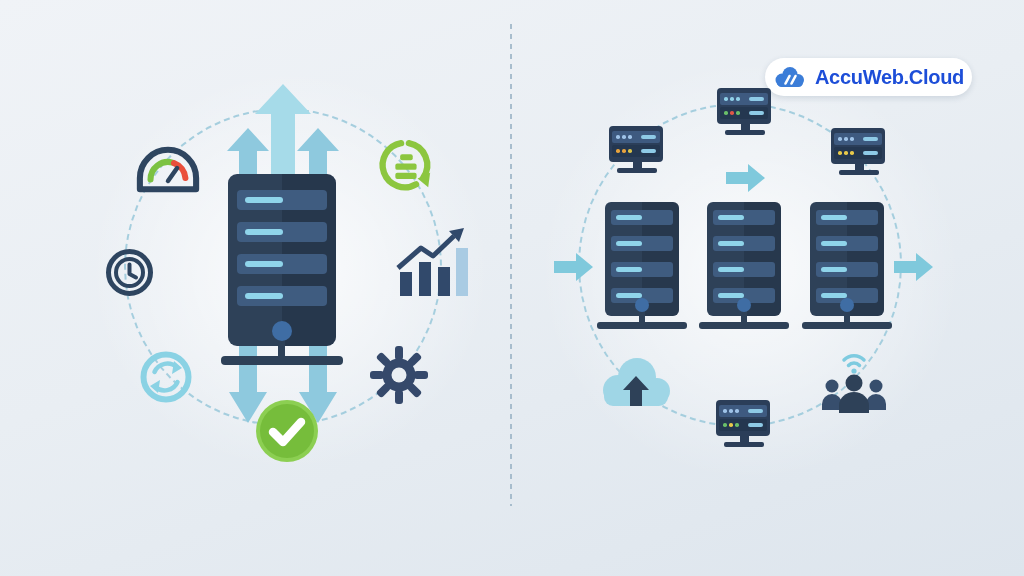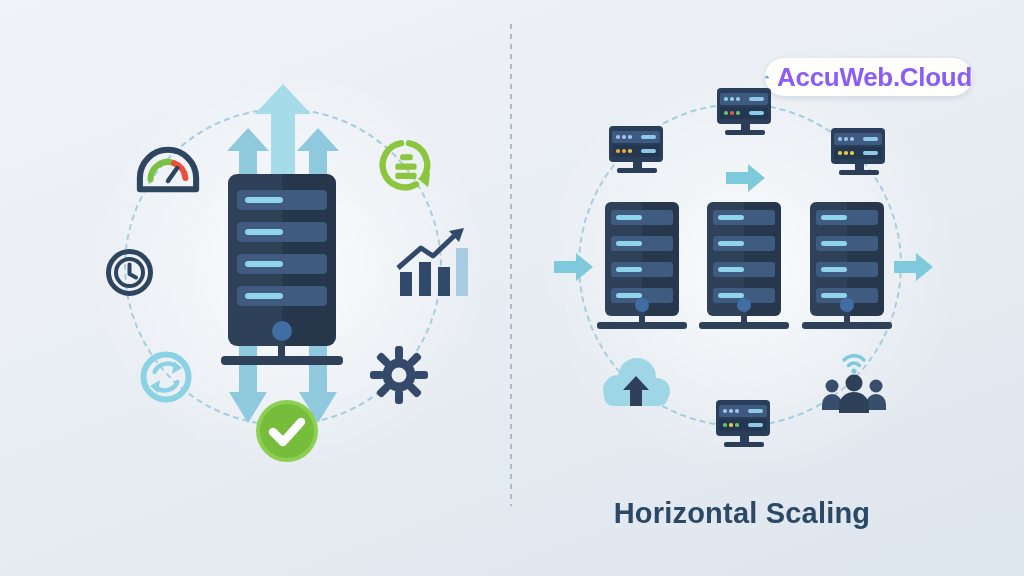--- a/index.html
+++ b/index.html
@@ -19,21 +19,21 @@
 
   
   .dash-circle{position:absolute;border:2px dashed #a5cede;border-radius:50%;}
   .dash-circle.left{left:124px;top:108px;width:314px;height:314px;}
   .dash-circle.right{left:578px;top:103px;width:320px;height:320px;}
 
   
   .logo{position:absolute;left:765px;top:58px;width:207px;height:38px;background:#fff;
     border-radius:19px;display:flex;align-items:center;justify-content:center;gap:8px;
     box-shadow:0 2px 6px rgba(30,60,90,.14);}
-  .logo-text{font-size:26px;font-weight:700;color:#8b5cf6;letter-spacing:-0.3px;}
+  .logo-text{font-size:20px;font-weight:700;color:#1d4ed8;letter-spacing:-0.3px;}
 
   
   .label{position:absolute;top:497px;width:320px;text-align:center;
     font-size:29px;font-weight:700;color:#2b4965;letter-spacing:.2px;}
   .label.left{left:118px;}
   .label.right{left:582px;}
 
   
   .abs{position:absolute;}
 
@@ -348,14 +348,13 @@
       <path d="M4 64 v-6 a10 10 0 0 1 20 0 v6 z"></path>
       <circle cx="58" cy="40" r="6.5"></circle>
       <path d="M48 64 v-6 a10 10 0 0 1 20 0 v6 z"></path>
     </g>
     <g fill="#2e4158">
       <circle cx="36" cy="37" r="8.5"></circle>
       <path d="M21 67 v-7.5 a15 13.5 0 0 1 30 0 v7.5 z"></path>
     </g>
   </svg>
 
-  <div class="label right">Horizontal Scaling</div>
 </div>
 
 </body></html>

